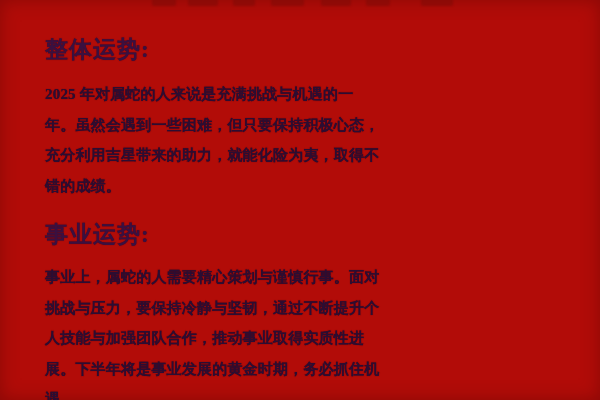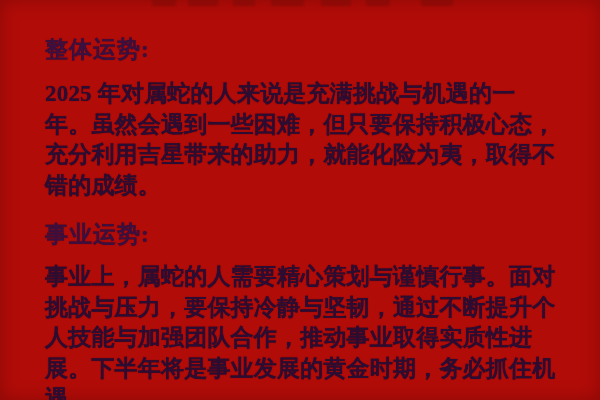--- a/index.html
+++ b/index.html
@@ -57,21 +57,21 @@
     text-shadow: 0 0 1px rgba(30, 0, 25, 0.65);
     white-space: pre-line;
   }
   .heading-overall { top: 34px; }
   .heading-career  { top: 219px; text-align: right; }
 
   .body-paragraph {
     position: absolute;
     left: 45px;
     width: 520px;
-    font-size: 23px;
+    font-size: 15px;
     font-weight: bold;
     color: var(--body-text);
     line-height: 30.5px;
     letter-spacing: 0.2px;
     text-shadow: 0 0 1px rgba(25, 0, 20, 0.7);
     white-space: pre-line;
   }
   .paragraph-overall { top: 79px; }
   .paragraph-career  { top: 262px; }
 </style>

